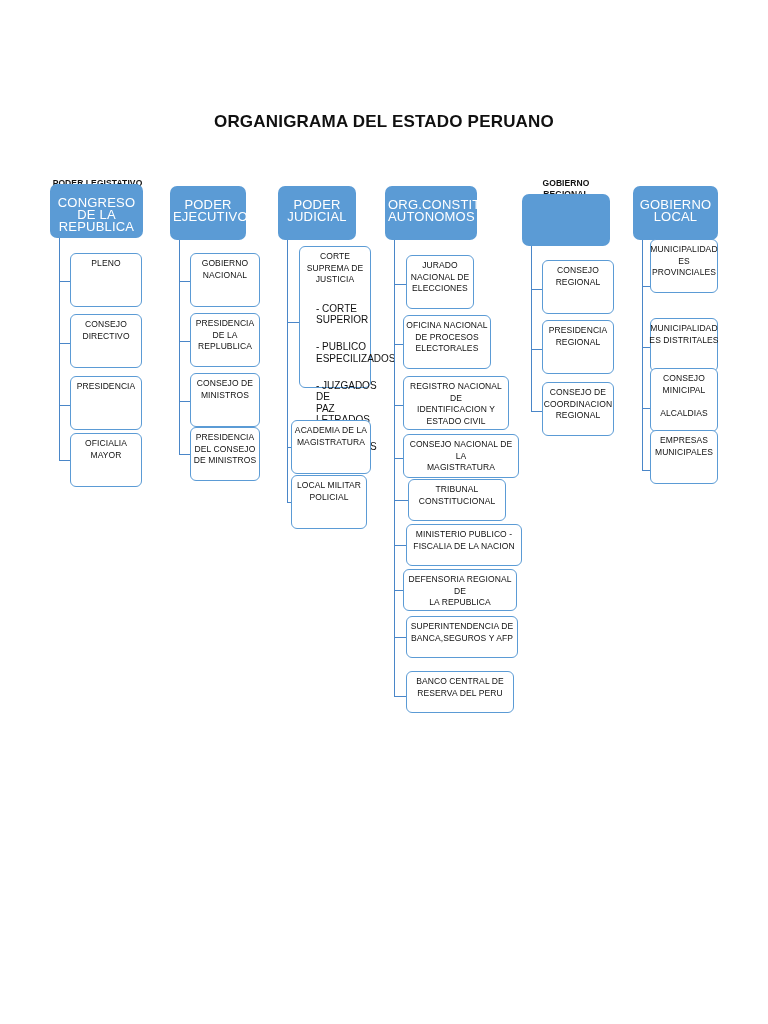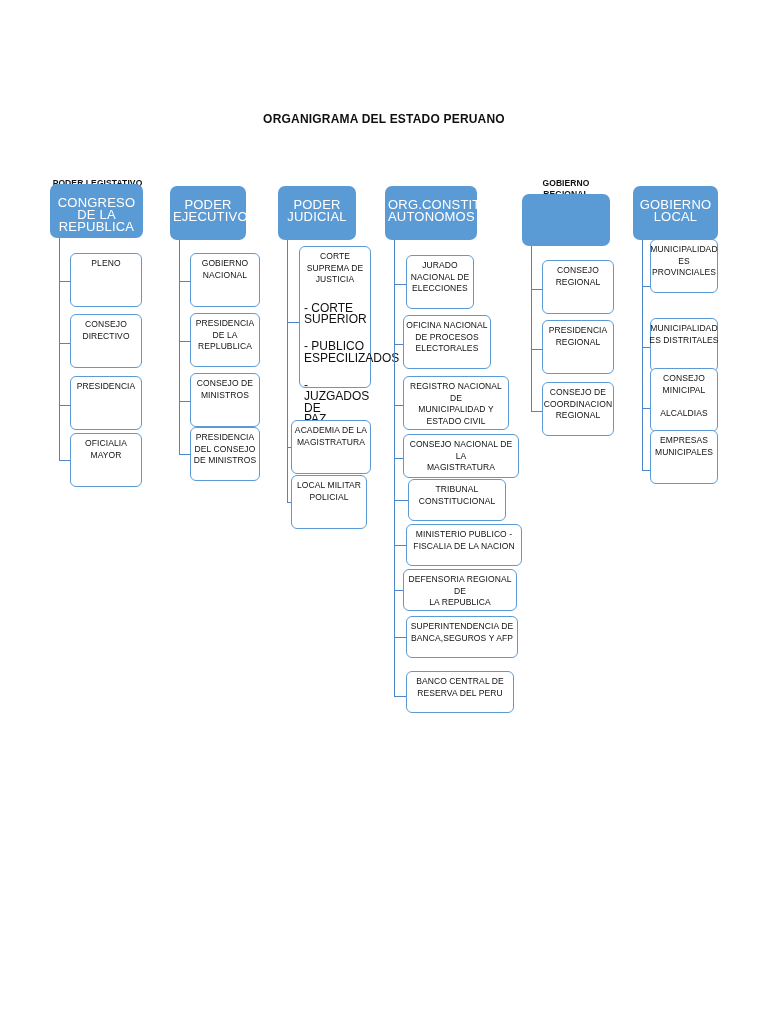--- a/index.html
+++ b/index.html
@@ -14,21 +14,21 @@
     font-family: "Liberation Sans", sans-serif;
     overflow: hidden;
   }
 
   #page-title {
     position: absolute;
     left: 0;
     top: 112px;
     width: 768px;
     text-align: center;
-    font-size: 12px;
+    font-size: 17px;
     font-weight: bold;
     color: #101010;
     letter-spacing: 0.2px;
   }
 
   .column {
     position: absolute;
   }
   .head-box {
     position: absolute;
@@ -103,24 +103,24 @@
     width: calc(100% + 20px);
   }
   .node-text.xwide {
     left: -14px;
     width: calc(100% + 28px);
   }
 
   
   .node-list {
     position: absolute;
-    left: 4px;
+    left: 16px;
     top: 44px;
     width: calc(100% - 6px);
-    font-size: 12px;
+    font-size: 10px;
     line-height: 11.5px;
     color: #101010;
     text-align: left;
     white-space: pre-line;
   }
   .node-list-item { margin-bottom: 4px; }
 </style>
 </head>
 <body>
 
@@ -241,21 +241,21 @@
   <div class="stub" style="left:9px; top:158px; width:9px;"></div>
   <div class="node" style="left:18px; top:129px; width:88px; height:54px;text-decoration:underline;">
     <div class="node-text">OFICINA NACIONAL
 DE PROCESOS
 ELECTORALES</div>
   </div>
 
   <div class="stub" style="left:9px; top:219px; width:9px;"></div>
   <div class="node" style="left:18px; top:190px; width:106px; height:54px;">
     <div class="node-text">REGISTRO NACIONAL DE
-MUNICIPALIDAD Y
+IDENTIFICACION Y
 ESTADO CIVIL</div>
   </div>
 
   <div class="stub" style="left:9px; top:272px; width:9px;"></div>
   <div class="node" style="left:18px; top:248px; width:116px; height:44px;">
     <div class="node-text">CONSEJO NACIONAL DE LA
 MAGISTRATURA</div>
   </div>
 
   <div class="stub" style="left:9px; top:314px; width:14px;"></div>

